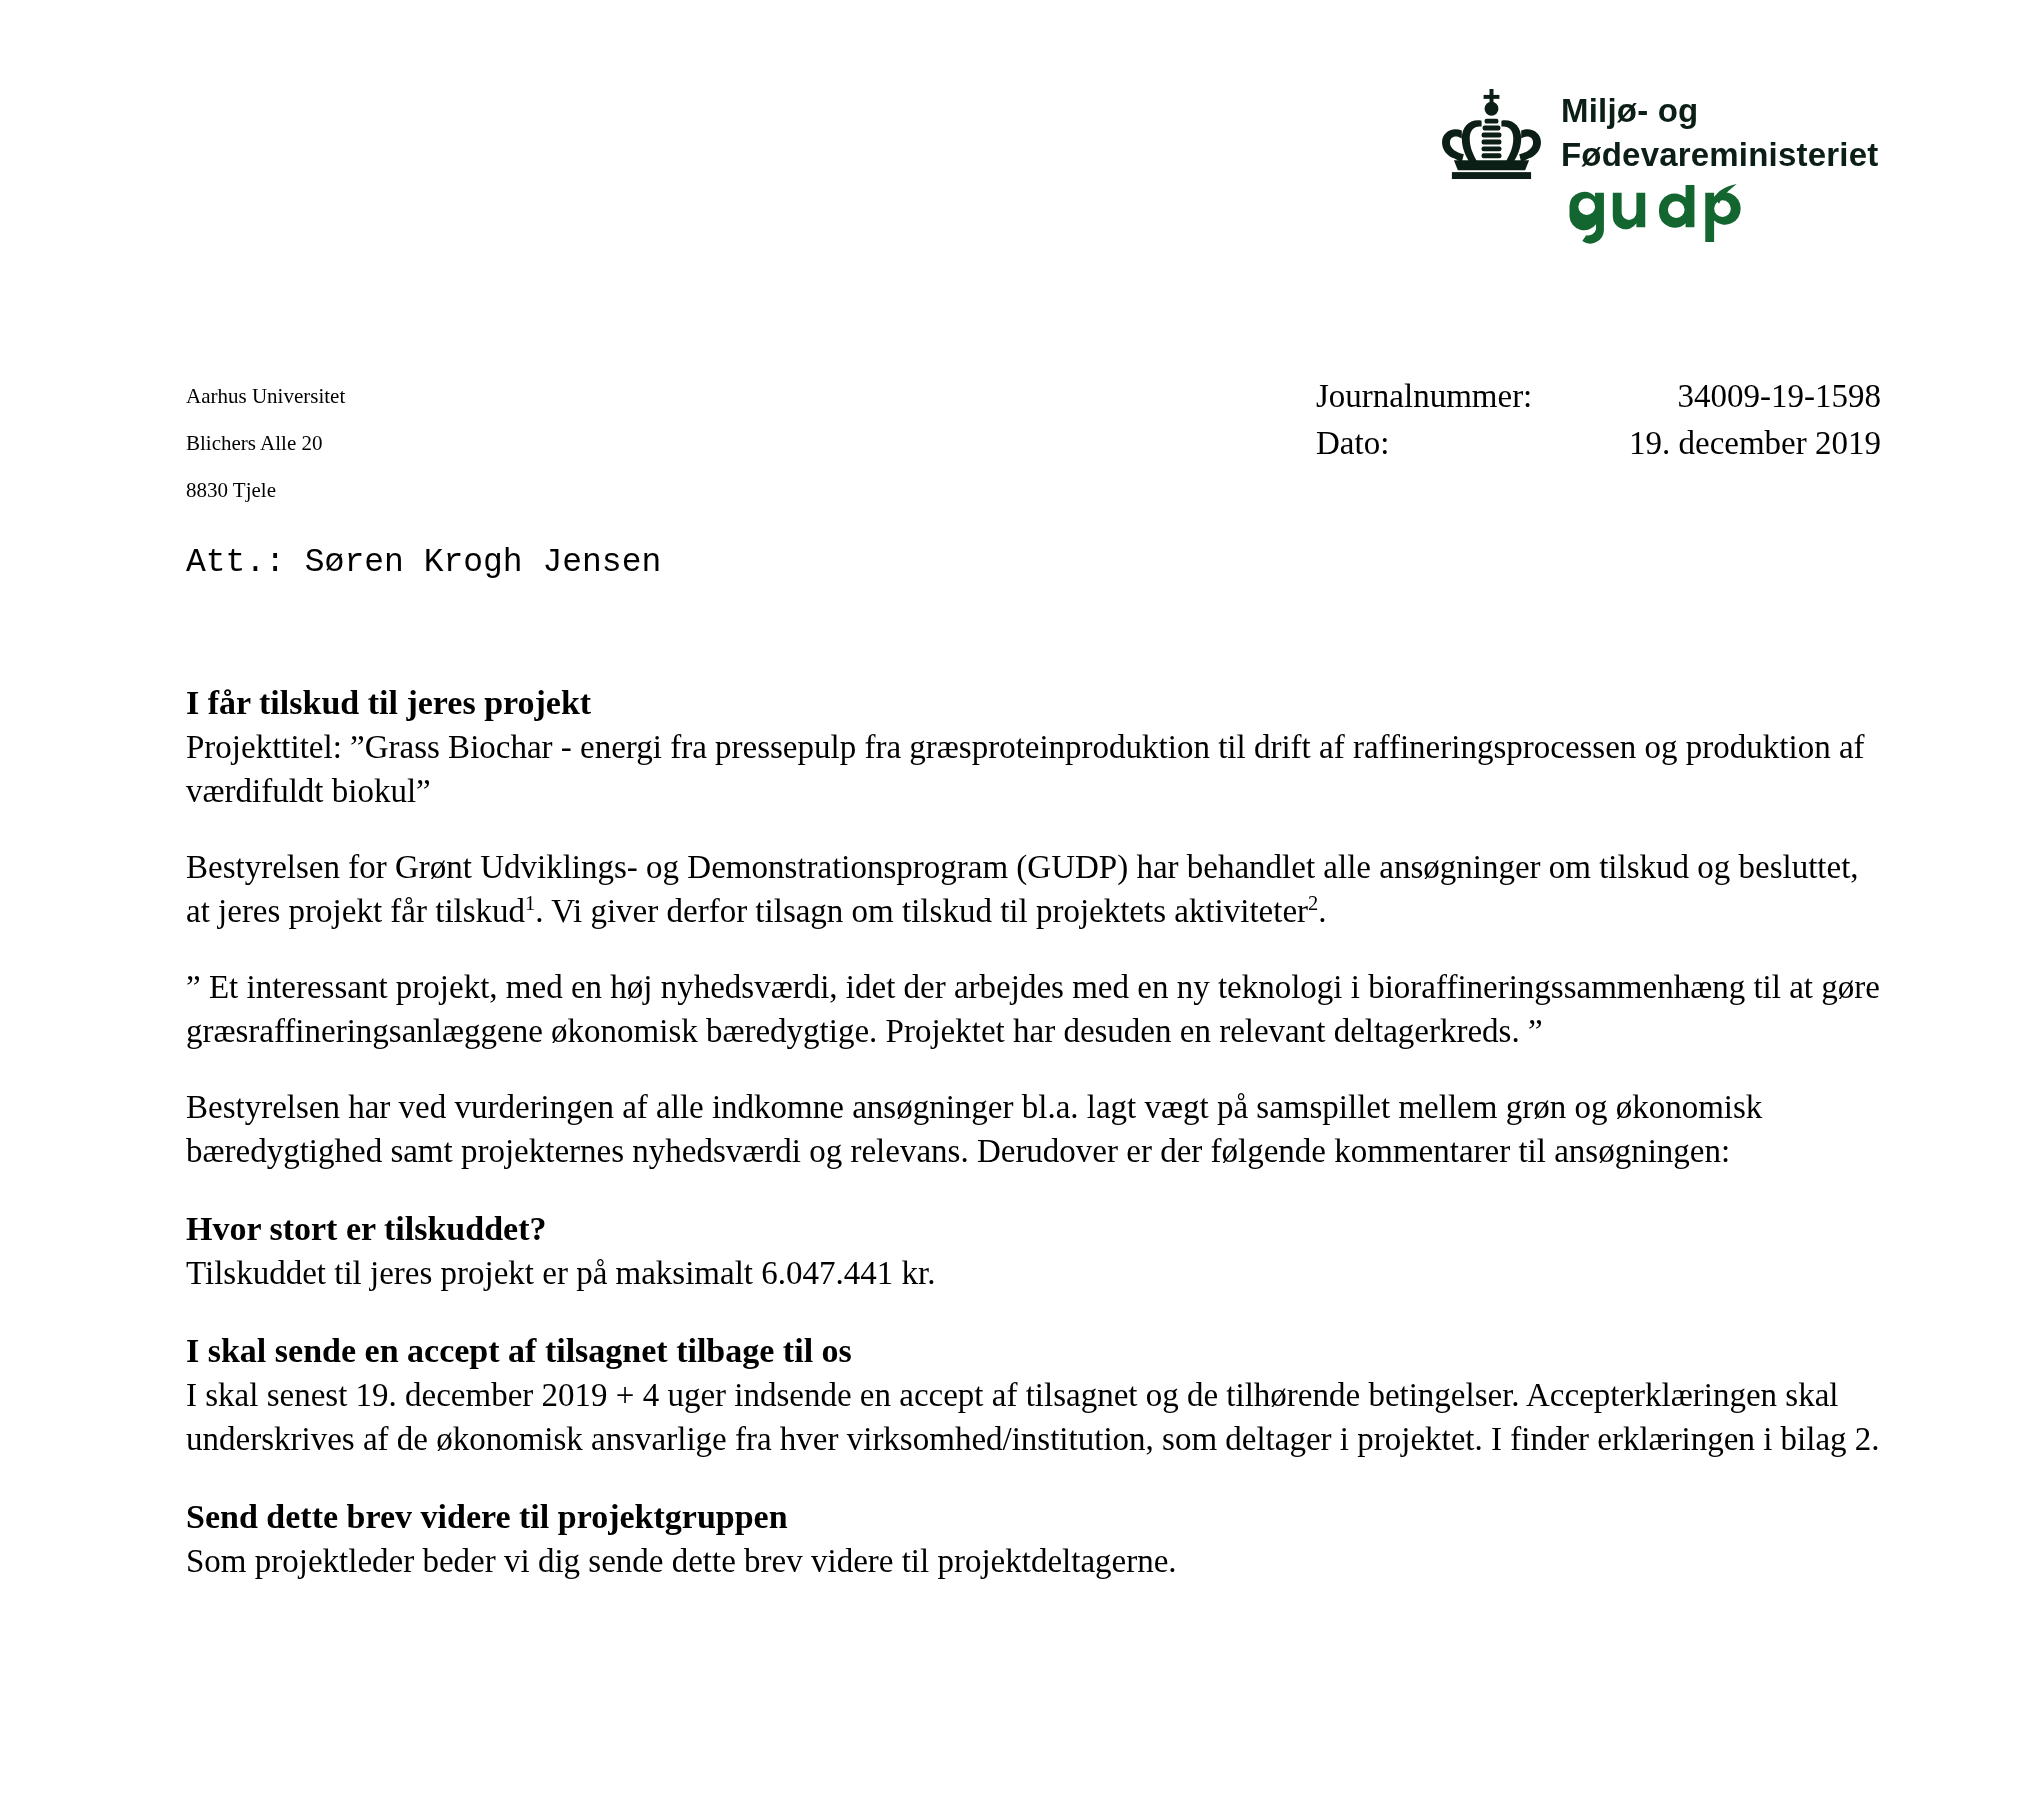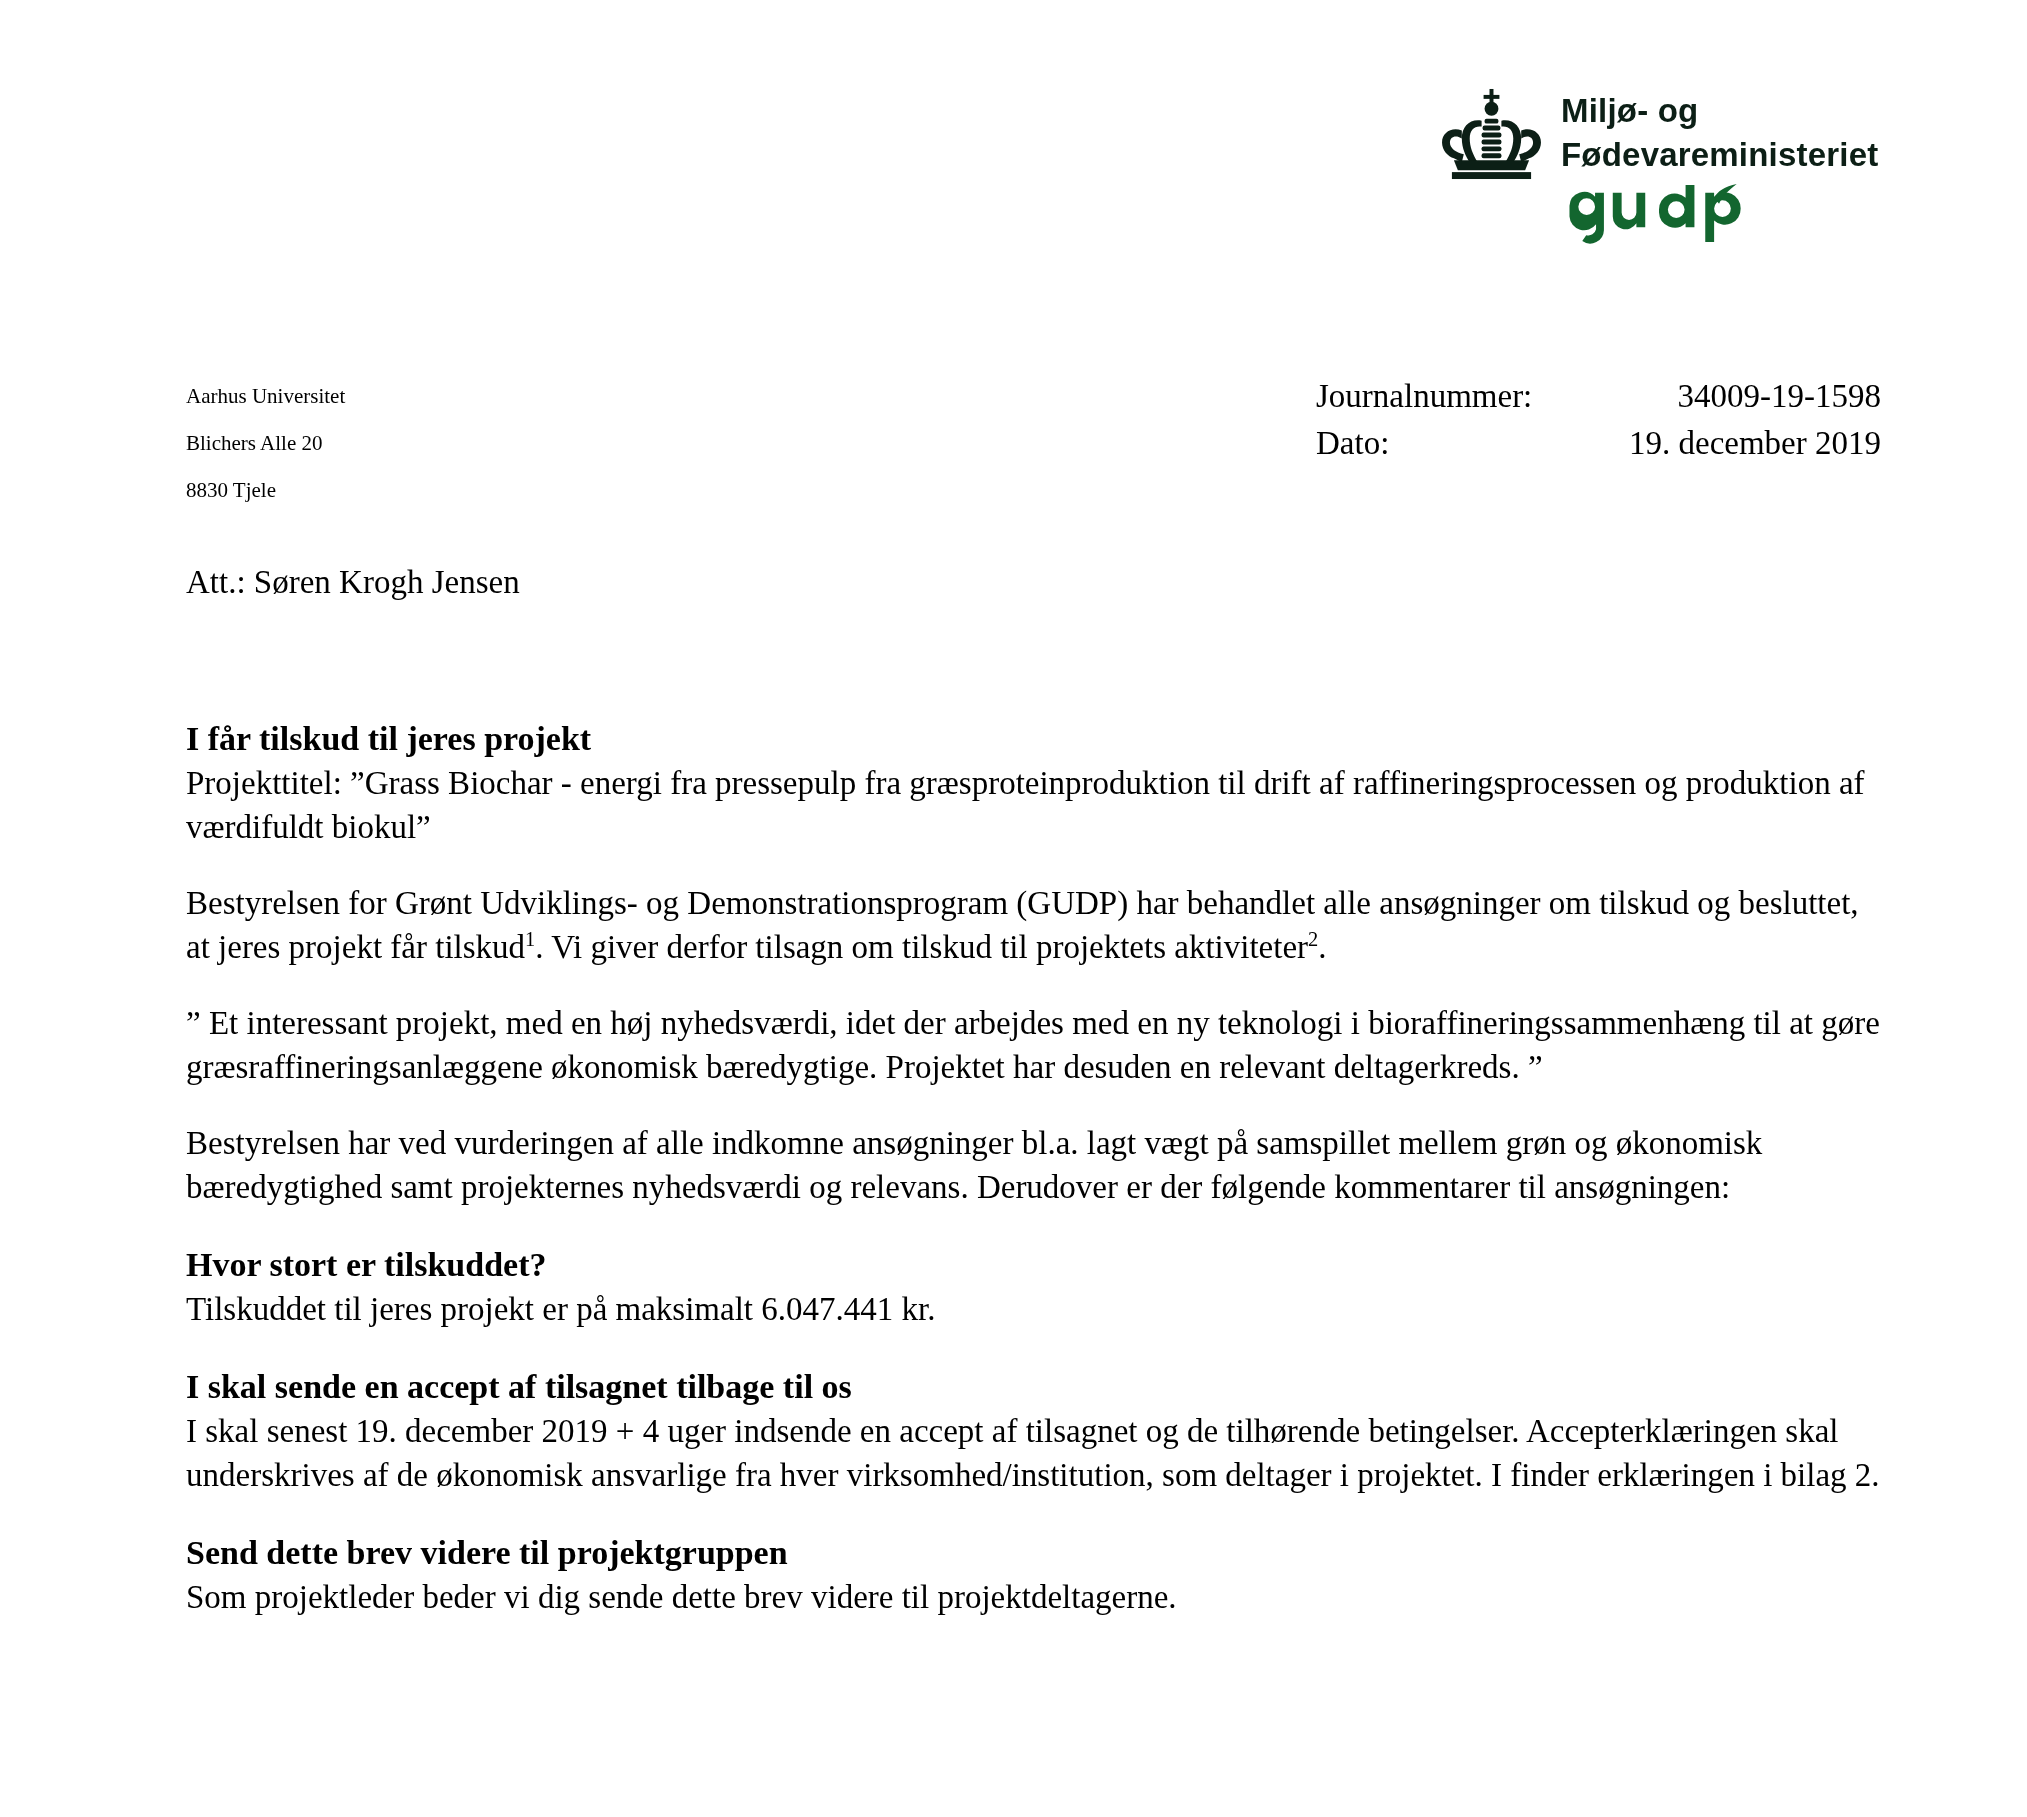--- a/index.html
+++ b/index.html
@@ -74,23 +74,24 @@
     position: absolute;
     left: 186px;
     top: 373px;
     font-size: 21px;
     line-height: 47px;
   }
 
   .att-line {
     position: absolute;
     left: 186px;
-    top: 559px;
+    top: 539px;
     font-size: 33px;
     line-height: 47px;
+    font-family: Liberation Mono, monospace;
   }
 
   .meta-block {
     position: absolute;
     left: 1292px;
     top: 373px;
     font-size: 33px;
     line-height: 47px;
     width: 589px;
   }
@@ -104,21 +105,20 @@
     text-align: right;
     white-space: nowrap;
   }
 
   
   .content {
     position: absolute;
     left: 186px;
     top: 681px;
     width: 1698px;
-    margin-top: 36px;
   }
 
   .content h2 {
     font-size: 34px;
     font-weight: bold;
     line-height: 44px;
     margin: 0;
   }
 
   .content p {

